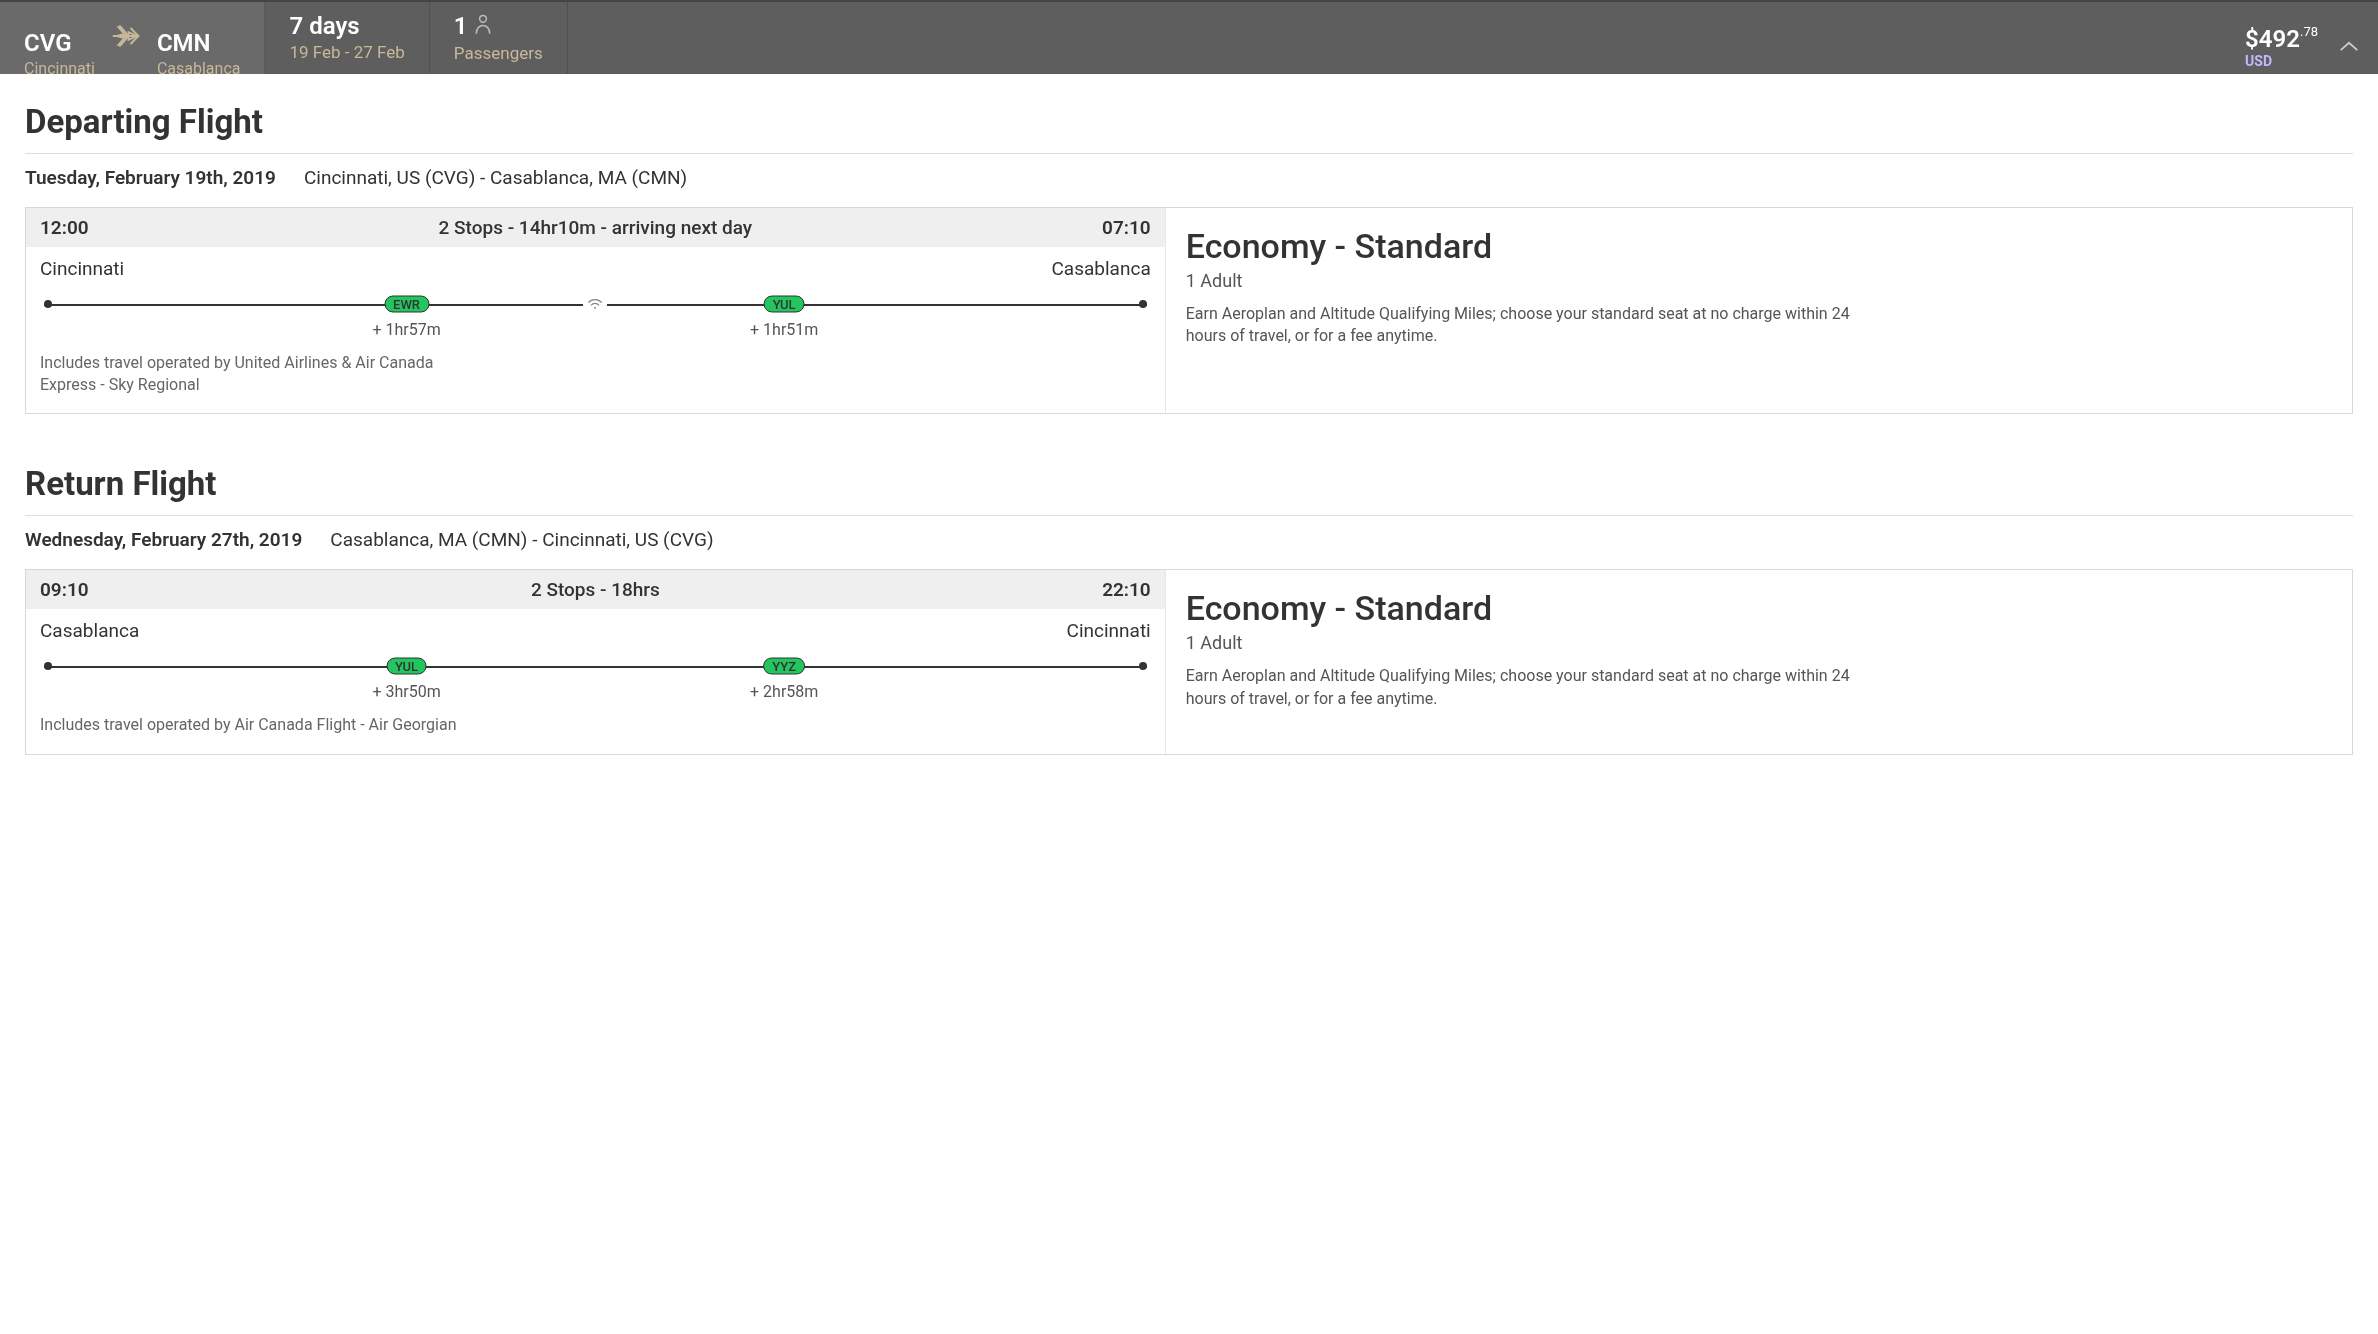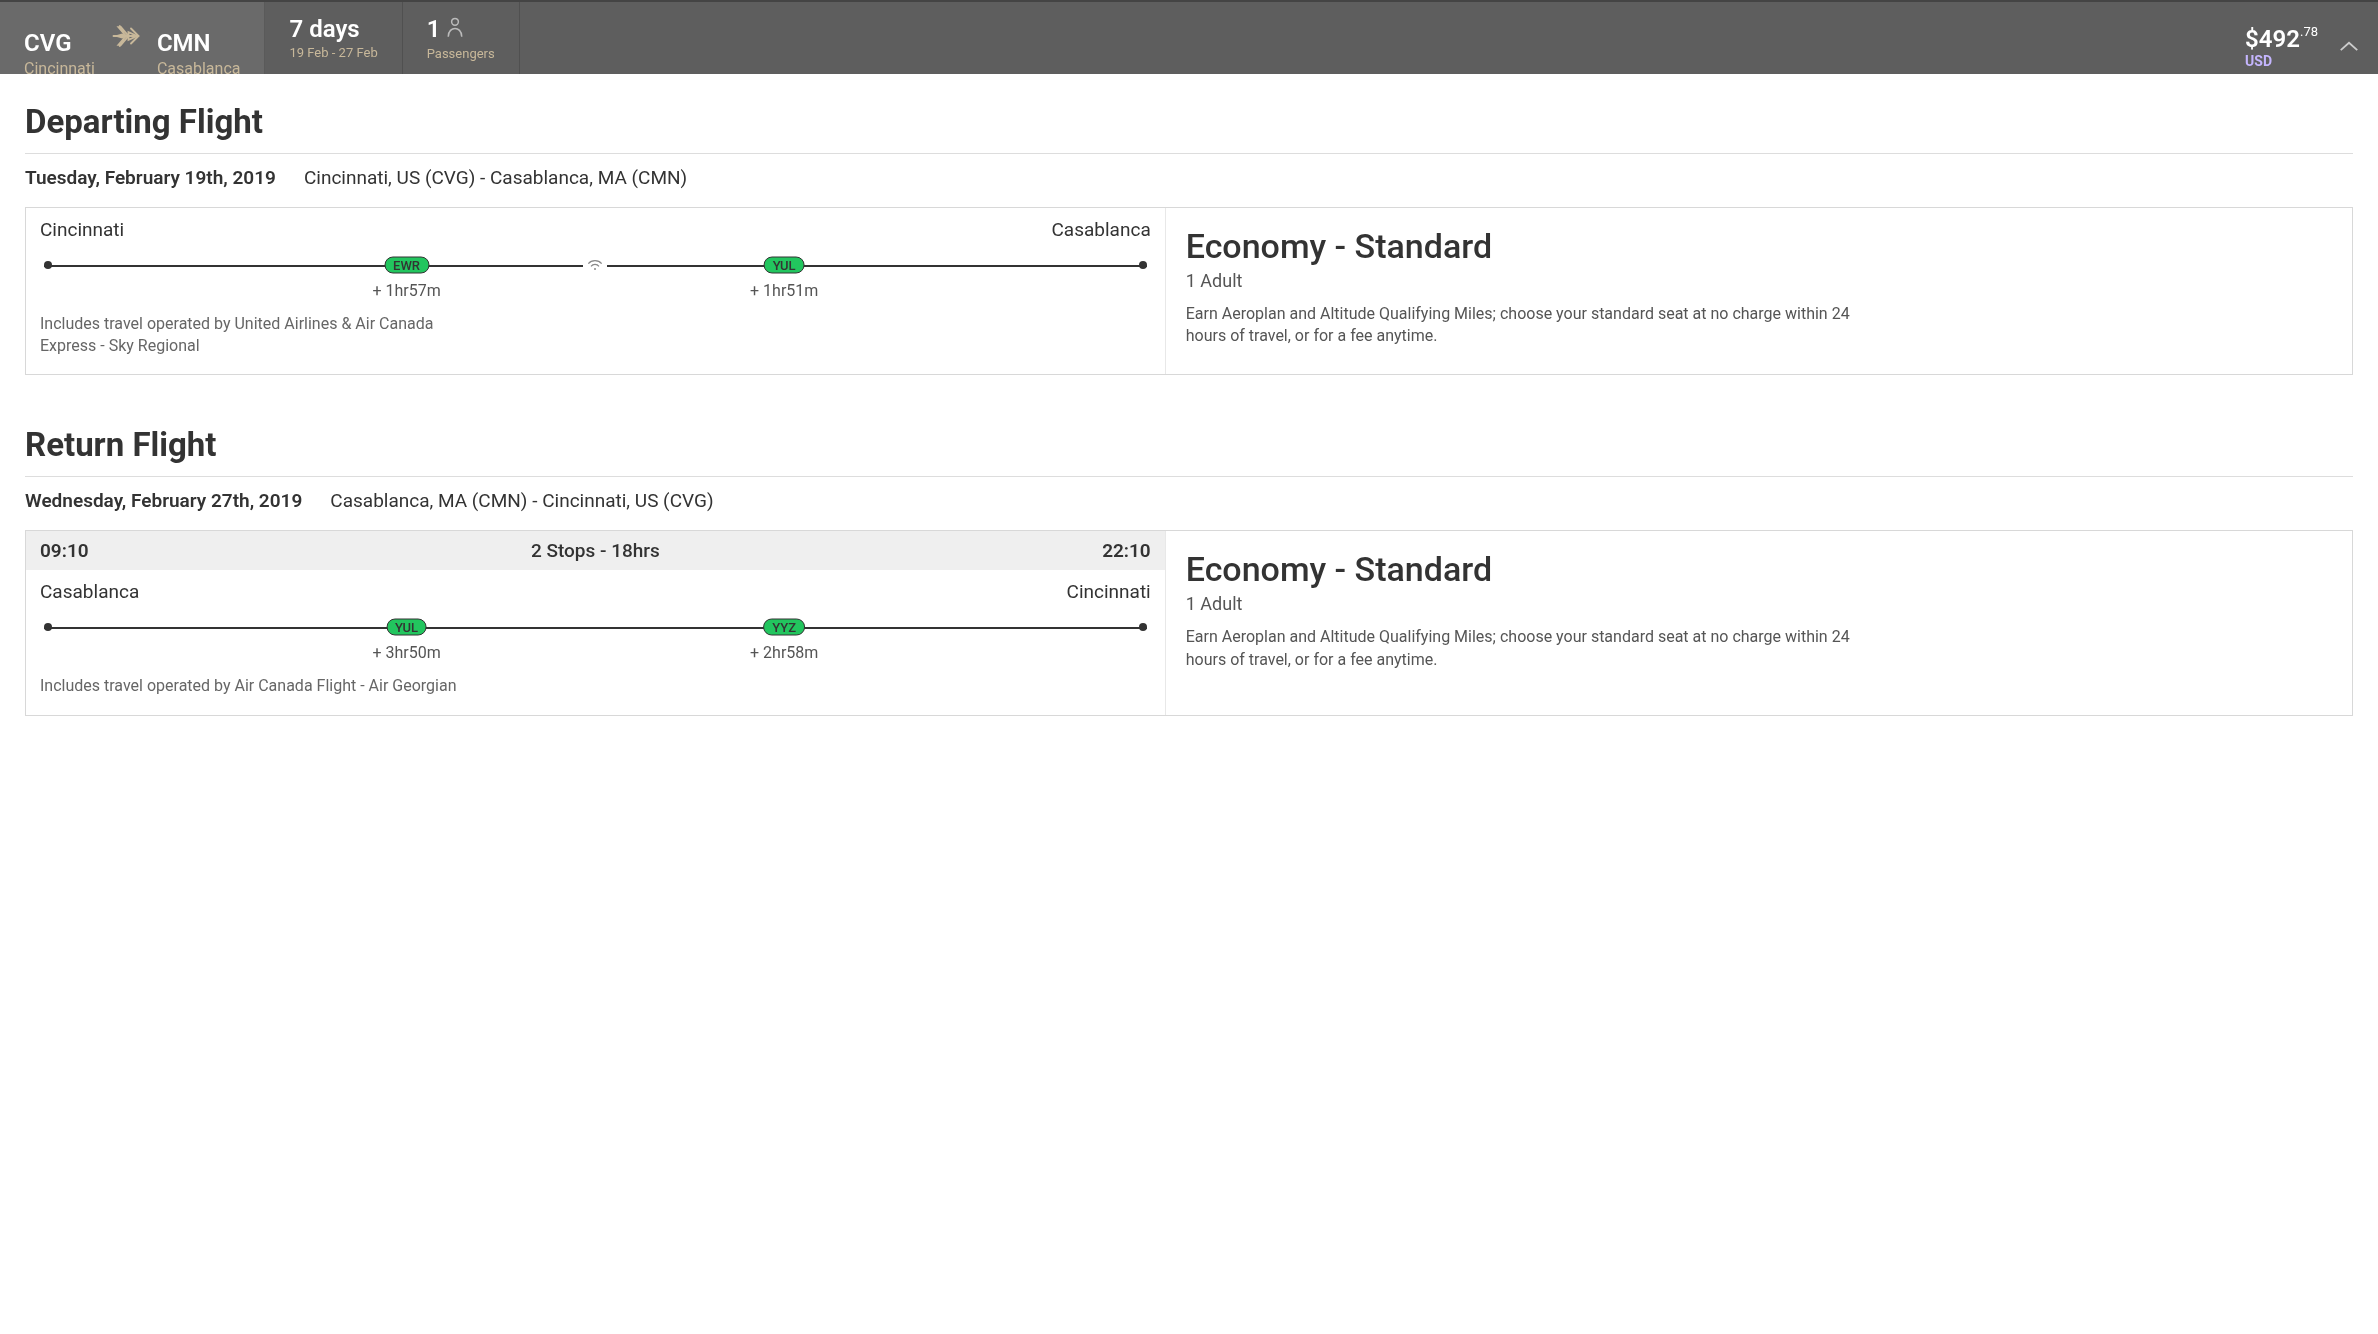--- a/index.html
+++ b/index.html
@@ -6,21 +6,21 @@
   body { font-family: -apple-system, BlinkMacSystemFont, "Segoe UI", Roboto, Helvetica, Arial, sans-serif; background: #fff; color: #333; }
 
   
   .header-bar { display: flex; background: #5e5e5e; color: #fff; height: 74px; border-top: 2px solid #444; }
   .hb-section { padding: 8px 24px; border-right: 1px solid rgba(0,0,0,0.15); display: flex; flex-direction: column; justify-content: center; position: relative; }
   .hb-section.route { flex-direction: row; align-items: center; gap: 16px; background: #6a6a6a; }
   .hb-code { font-size: 24px; font-weight: 600; color: #fff; line-height: 1; margin-top: 32px; }
   .hb-city { font-size: 16px; color: #c8b89a; margin-top: 4px; }
   .hb-col { display: flex; flex-direction: column; }
   .hb-main { font-size: 24px; font-weight: 600; color: #fff; line-height: 1; }
-  .hb-sub { font-size: 13px; color: #c8b89a; margin-top: 4px; }
+  .hb-sub { font-size: 17px; color: #c8b89a; margin-top: 4px; }
   .hb-pax { display: flex; align-items: center; gap: 6px; }
   .hb-spacer { flex: 1; }
   .hb-price { padding: 8px 60px 8px 24px; display: flex; flex-direction: column; justify-content: center; position: relative; margin-top: 20px; }
   .hb-price-main { font-size: 24px; font-weight: 600; color: #fff; line-height: 1; }
   .hb-price-main sup { font-size: 13px; font-weight: 400; vertical-align: top; position: relative; top: -2px; }
   .hb-price-sub { font-size: 14px; color: #c4b5fd; margin-top: 2px; font-weight: bold; }
   .hb-chevron { position: absolute; right: 18px; top: 50%; transform: translateY(-50%); }
 
   .plane-icon svg { width: 30px; height: 30px; }
   .person-icon svg { width: 18px; height: 22px; }
@@ -126,20 +126,25 @@
 
   <h1 class="section-title">Departing Flight</h1>
   <hr class="section-sep">
   <div class="date-route">
     <span class="date">Tuesday, February 19th, 2019</span>
     <span class="route">Cincinnati, US (CVG) - Casablanca, MA (CMN)</span>
   </div>
 
   <div class="flight-card">
     <div class="fc-left">
+      <div class="fc-head">
+        <span class="dep">12:00</span>
+        <span class="mid">2 Stops - 14hr10m - arriving next day</span>
+        <span class="arr">07:10</span>
+      </div>
       <div class="fc-body">
         <div class="fc-cities">
           <span>Cincinnati</span>
           <span>Casablanca</span>
         </div>
         <div class="fc-stops">
           <div class="fc-line"></div>
           <div class="fc-dot start"></div>
           <div class="fc-chip" style="left:33%;">EWR</div>
           <div class="fc-wifi" style="left:50%;">

